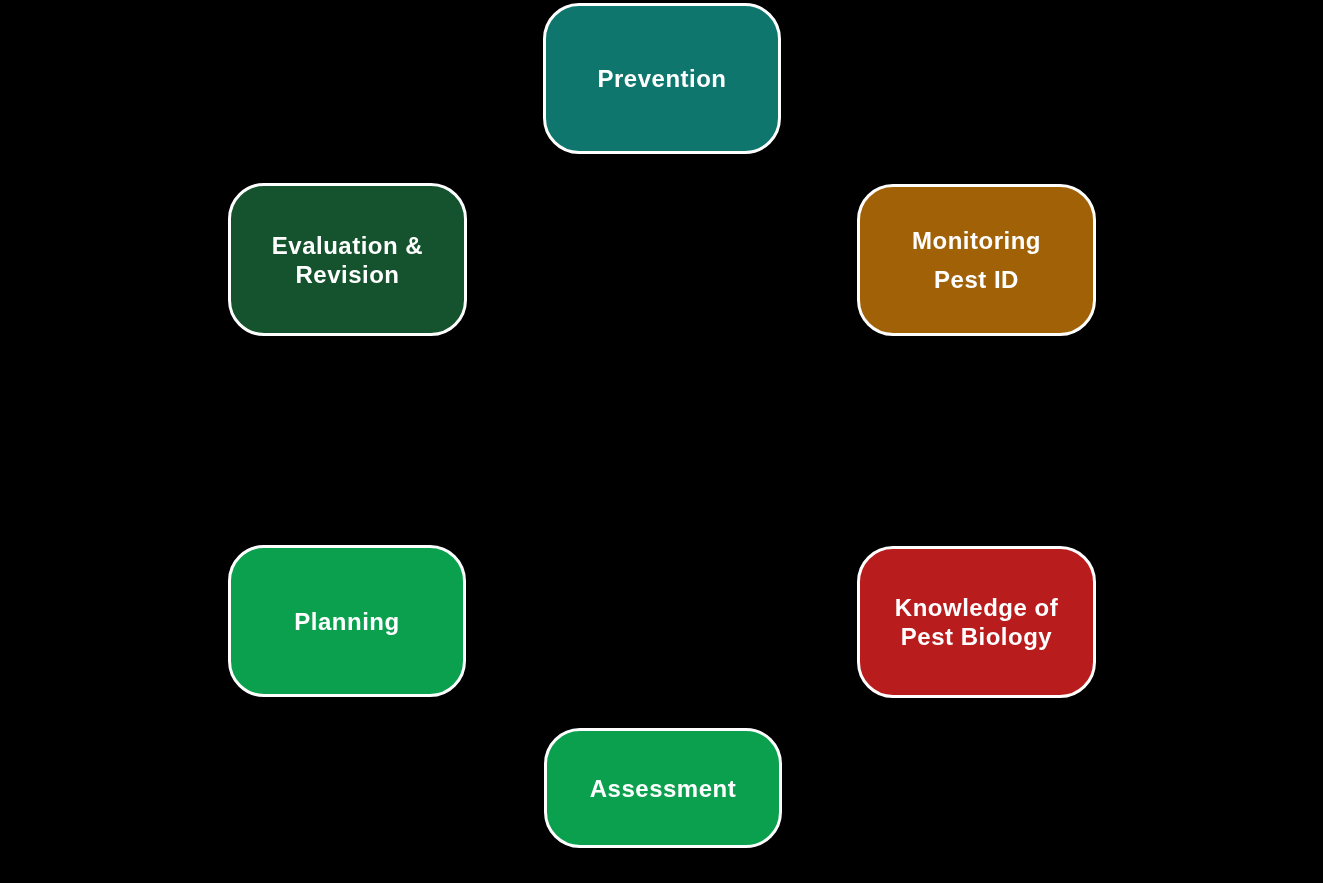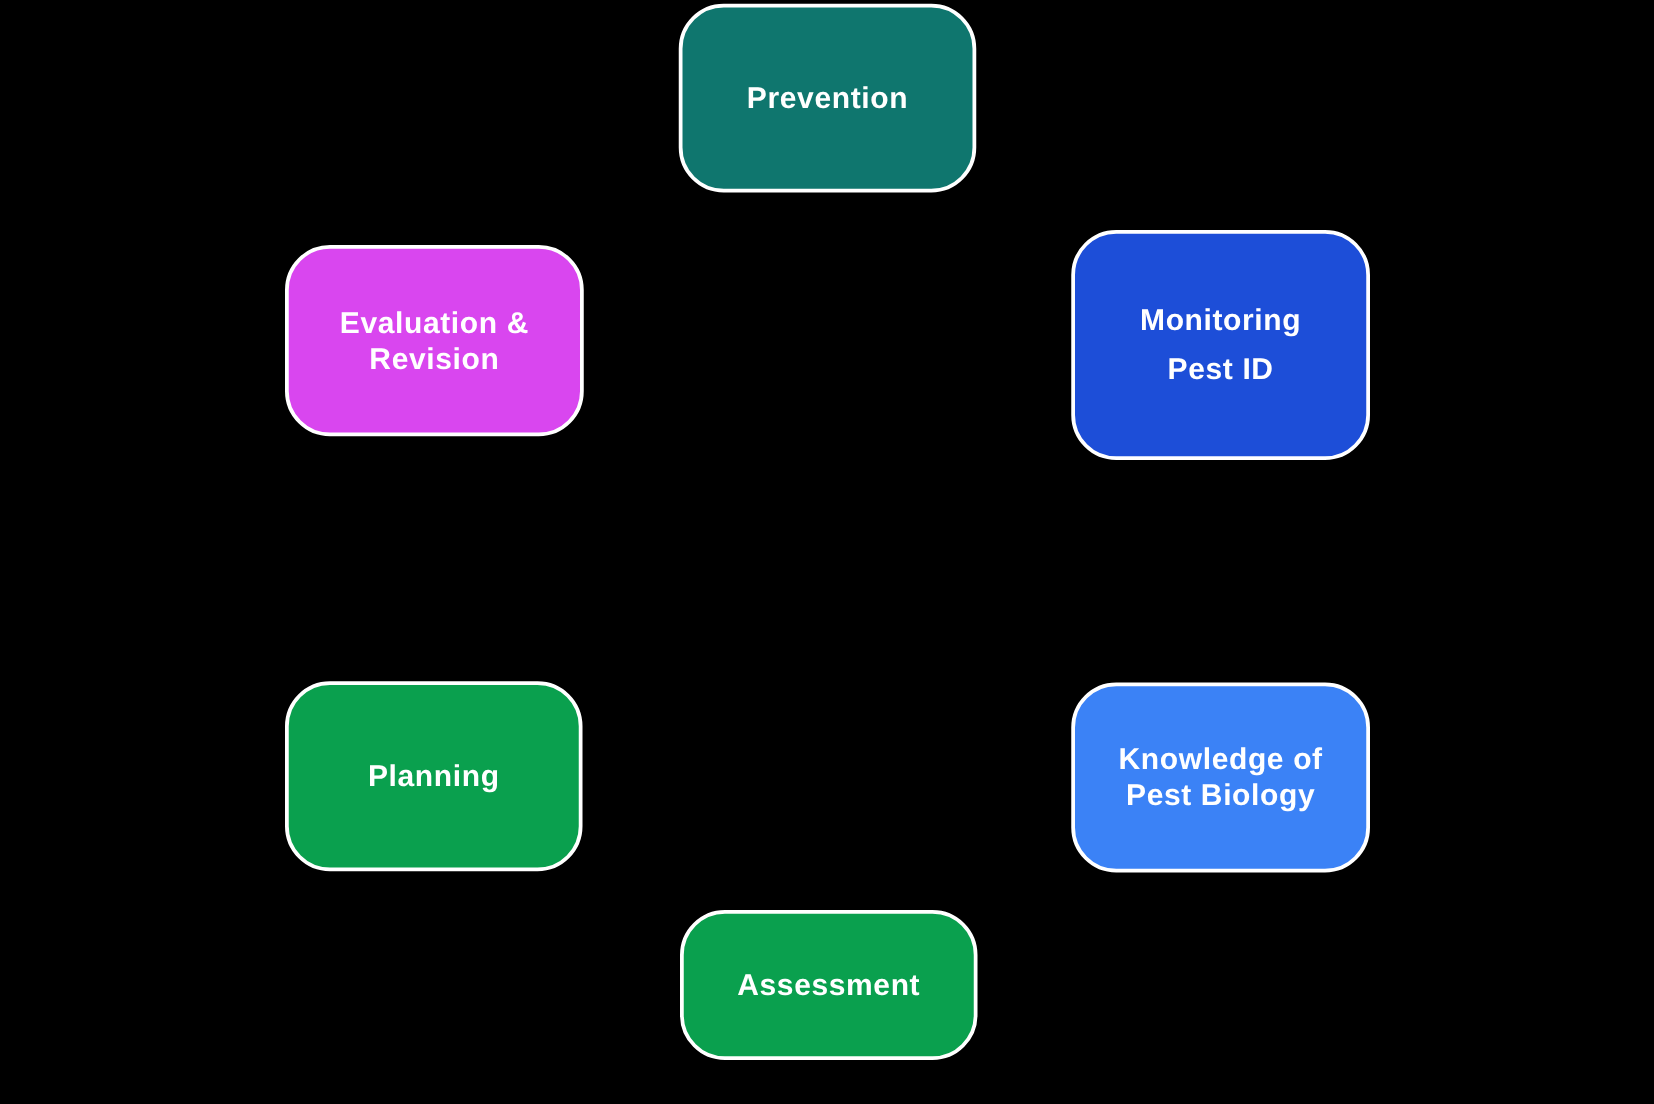--- a/index.html
+++ b/index.html
@@ -34,29 +34,29 @@
     margin: 5px 0;
   }
 </style>
 </head>
 <body>
 
 <div class="canvas" style="background: rgb(0, 0, 0);">
     <div class="node" style="left: 543px; top: 3px; width: 238px; height: 151px; background: #0f766e; border-color: rgb(255, 255, 255); color: rgb(255, 255, 255);">
       <p>Prevention</p>
     </div>
-    <div class="node" style="left: 857px; top: 184px; width: 239px; height: 184px; background: #1d4ed8; border-color: rgb(255, 255, 255); color: rgb(255, 255, 255);">
+    <div class="node" style="left: 857px; top: 184px; width: 239px; height: 152px; background: #a16207; border-color: rgb(255, 255, 255); color: rgb(255, 255, 255);">
       <p>Monitoring</p>
       <p>Pest ID</p>
     </div>
-    <div class="node" style="left: 857px; top: 546px; width: 239px; height: 152px; background: #3b82f6; border-color: rgb(255, 255, 255); color: rgb(255, 255, 255);">
+    <div class="node" style="left: 857px; top: 546px; width: 239px; height: 152px; background: #b91c1c; border-color: rgb(255, 255, 255); color: rgb(255, 255, 255);">
       <p>Knowledge of<br>Pest Biology</p>
     </div>
     <div class="node" style="left: 544px; top: 728px; width: 238px; height: 120px; background: rgb(10, 160, 78); border-color: rgb(255, 255, 255); color: rgb(255, 255, 255);">
       <p>Assessment</p>
     </div>
     <div class="node" style="left: 228px; top: 545px; width: 238px; height: 152px; background: rgb(10, 160, 78); border-color: rgb(255, 255, 255); color: rgb(255, 255, 255); text-align: right;">
       <p>Planning</p>
     </div>
-    <div class="node" style="left: 228px; top: 196px; width: 239px; height: 153px; background: #d946ef; border-color: rgb(255, 255, 255); color: rgb(255, 255, 255);">
+    <div class="node" style="left: 228px; top: 183px; width: 239px; height: 153px; background: #14532d; border-color: rgb(255, 255, 255); color: rgb(255, 255, 255);">
       <p>Evaluation &amp;<br>Revision</p>
     </div>
   </div>
 
 </body></html>

